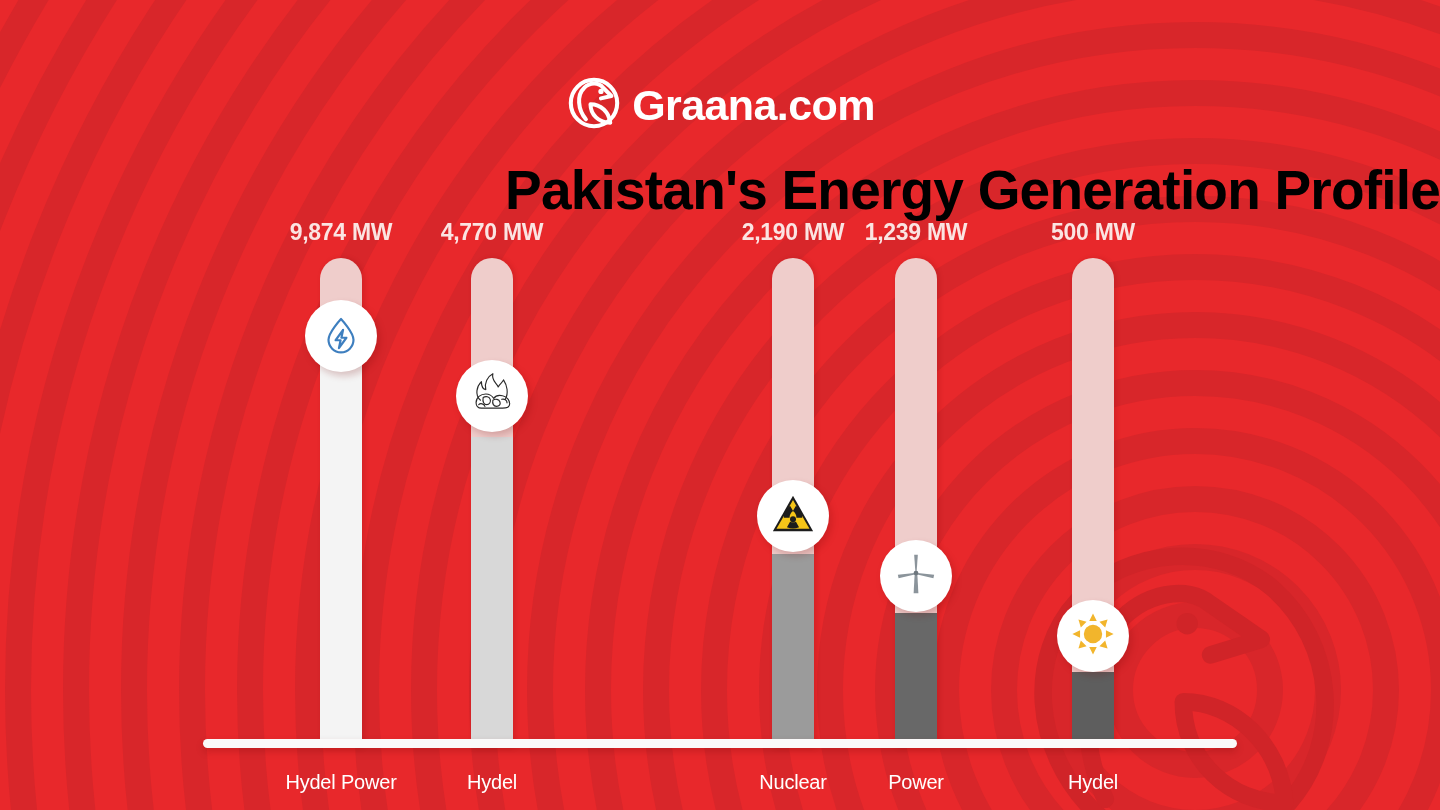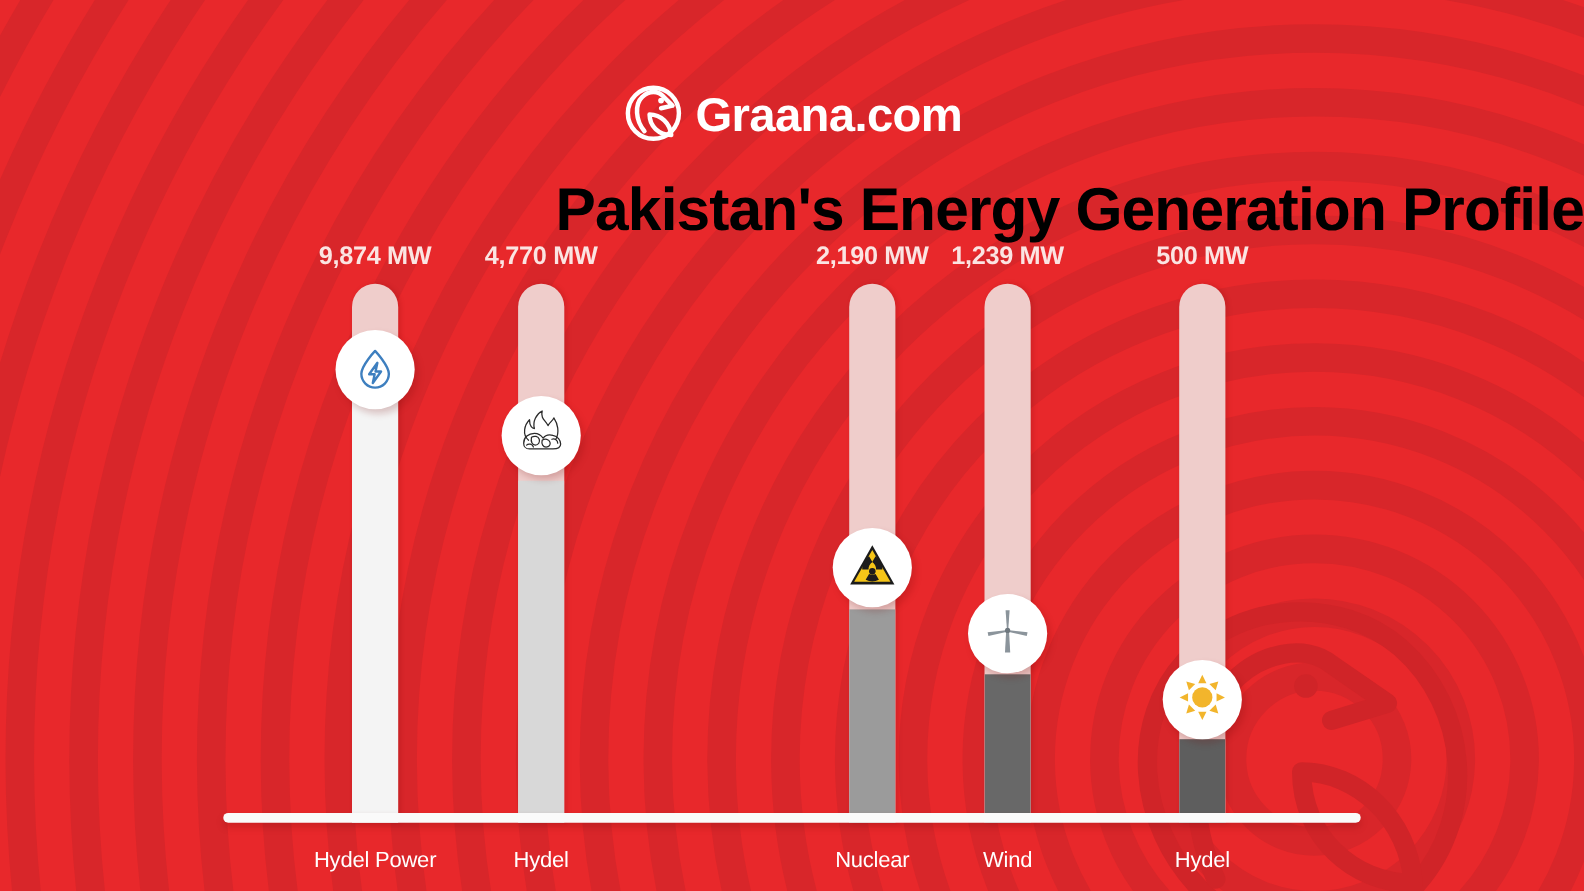--- a/index.html
+++ b/index.html
@@ -259,21 +259,21 @@
             <g fill="#8B949B">
               <path d="M22.6 23 L25.4 23 L26.6 45 L21.4 45 Z"></path>
               <path d="M23.3 21.5 L22 3 L26 3 L24.7 21.5 Z"></path>
               <path d="M22.6 24.6 L5 28.5 L4.2 24.8 L22.2 22.8 Z"></path>
               <path d="M25.4 24.6 L43 28.5 L43.8 24.8 L25.8 22.8 Z"></path>
               <circle cx="24" cy="23" r="2.6" fill="#6E777E"></circle>
             </g>
           </svg>
         </span>
       </div>
-      <div class="cat-label">Wind</div>
+      <div class="cat-label">Power</div>
     </div>
 
     <div class="col" style="left:1018px;">
       <div class="value">500 MW</div>
       <div class="track">
         <div class="fill" style="height:15.5%;background:#5E5E5E;"></div>
       </div>
       <div class="icon-badge" style="top:352px;">
         <span>
           <svg width="46" height="46" viewBox="0 0 48 48" aria-hidden="true">

